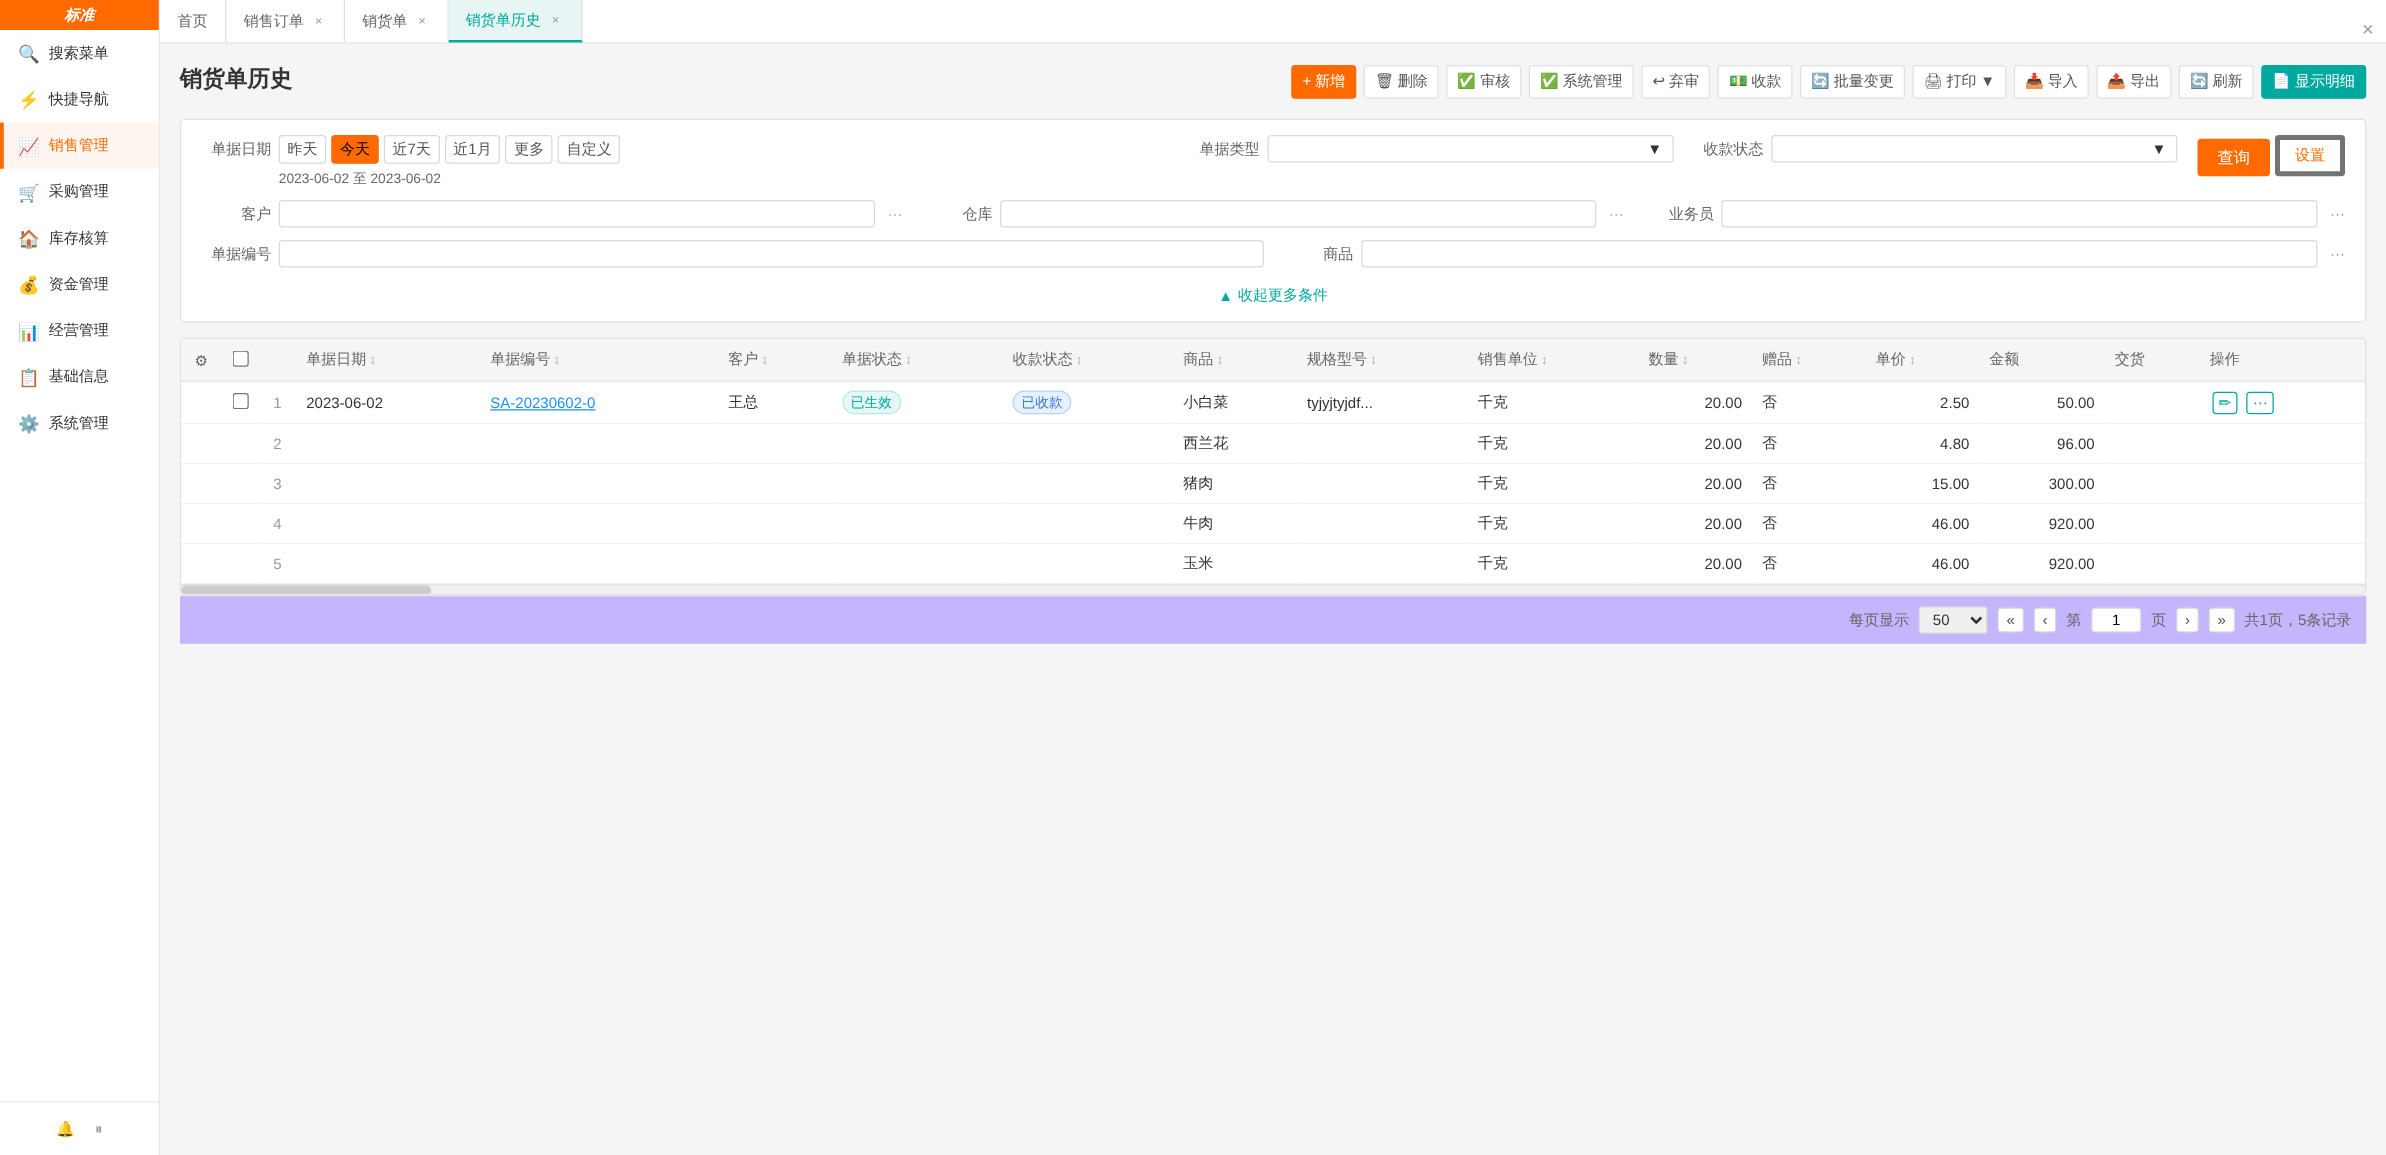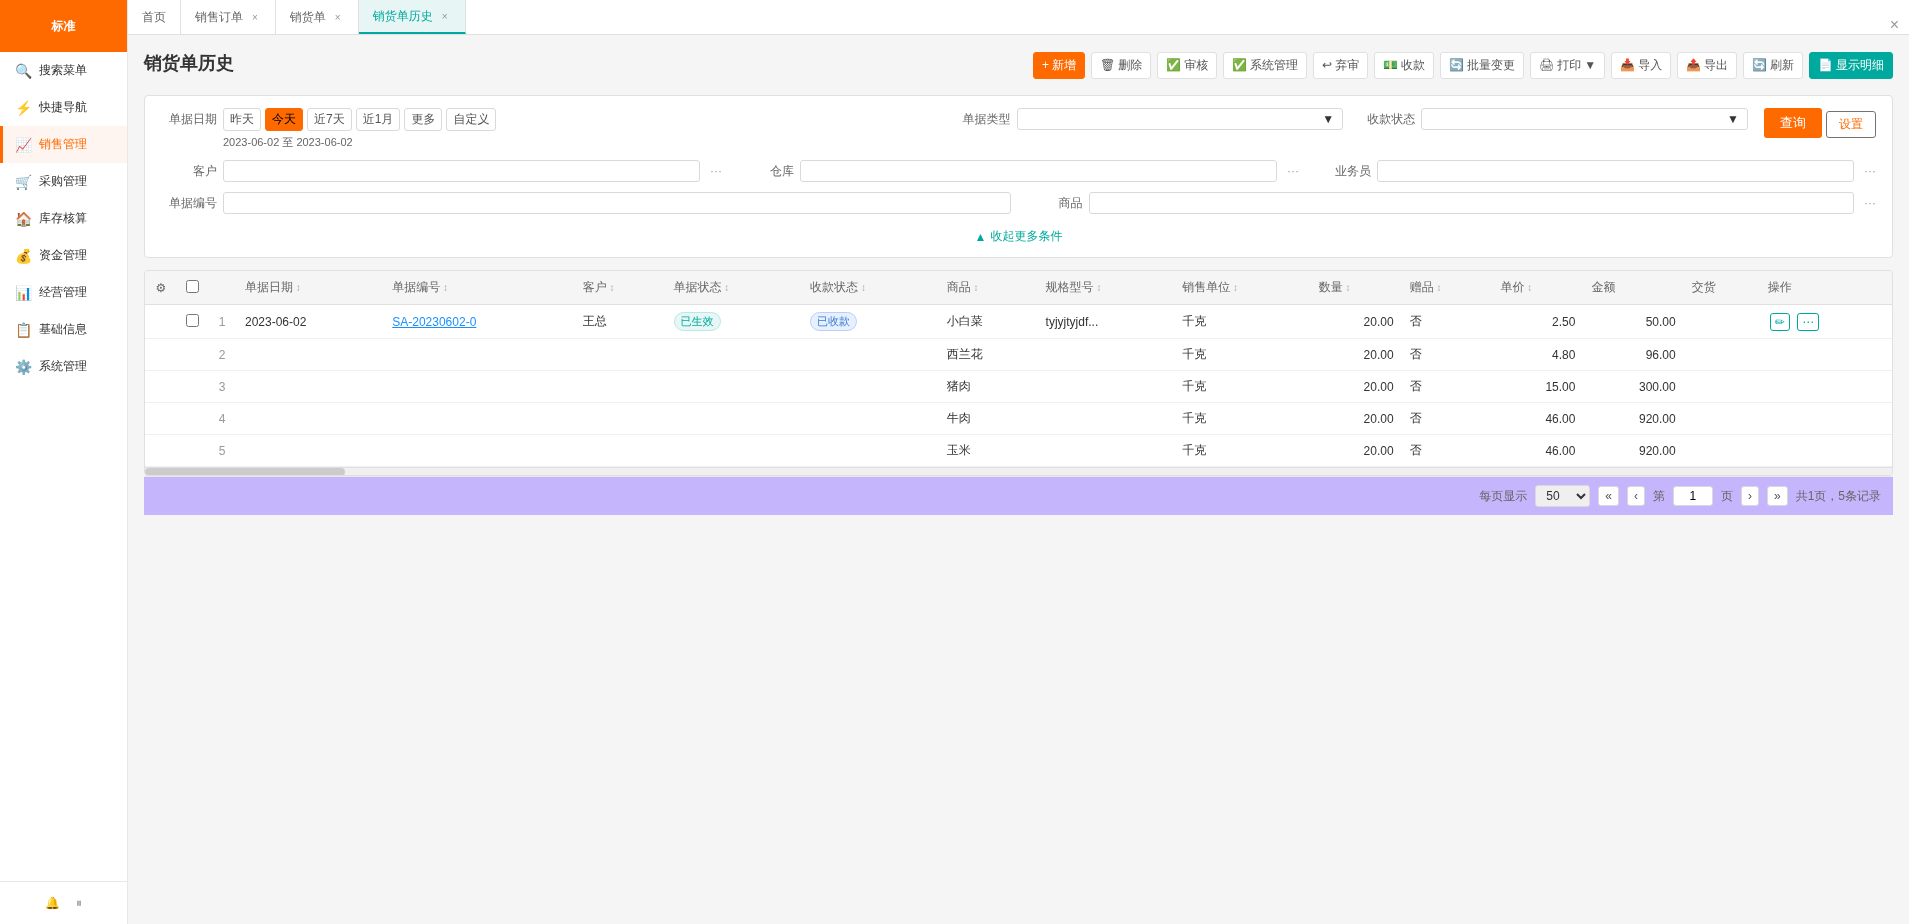--- a/index.html
+++ b/index.html
@@ -9,28 +9,29 @@
     .sidebar {
       width: 128px;
       background: #fff;
       border-right: 1px solid #e8e8e8;
       display: flex;
       flex-direction: column;
       height: 100%;
       flex-shrink: 0;
     }
     .sidebar-logo {
-      height: 52px;
+      height: 24px;
       background: #ff6a00;
       display: flex;
       align-items: center;
       justify-content: center;
       color: #fff;
       font-size: 13px;
       font-weight: bold;
+      font-style: italic;
     }
     .sidebar-item {
       display: flex;
       align-items: center;
       padding: 10px 12px;
       cursor: pointer;
       color: #333;
       gap: 8px;
       border-left: 3px solid transparent;
     }
@@ -206,21 +207,21 @@
       color: #fff;
       border: none;
       padding: 6px 16px;
       border-radius: 3px;
       cursor: pointer;
       font-size: 13px;
     }
     .setup-btn {
       background: #fff;
       color: #ff6a00;
-      border: 1px solid #737373;
+      border: 4px solid #737373;
       padding: 4px 12px;
       border-radius: 3px;
       cursor: pointer;
     }
     .filter-right {
       display: flex;
       flex-direction: row;
       gap: 4px;
       align-items: flex-end;
       min-width: 80px;

